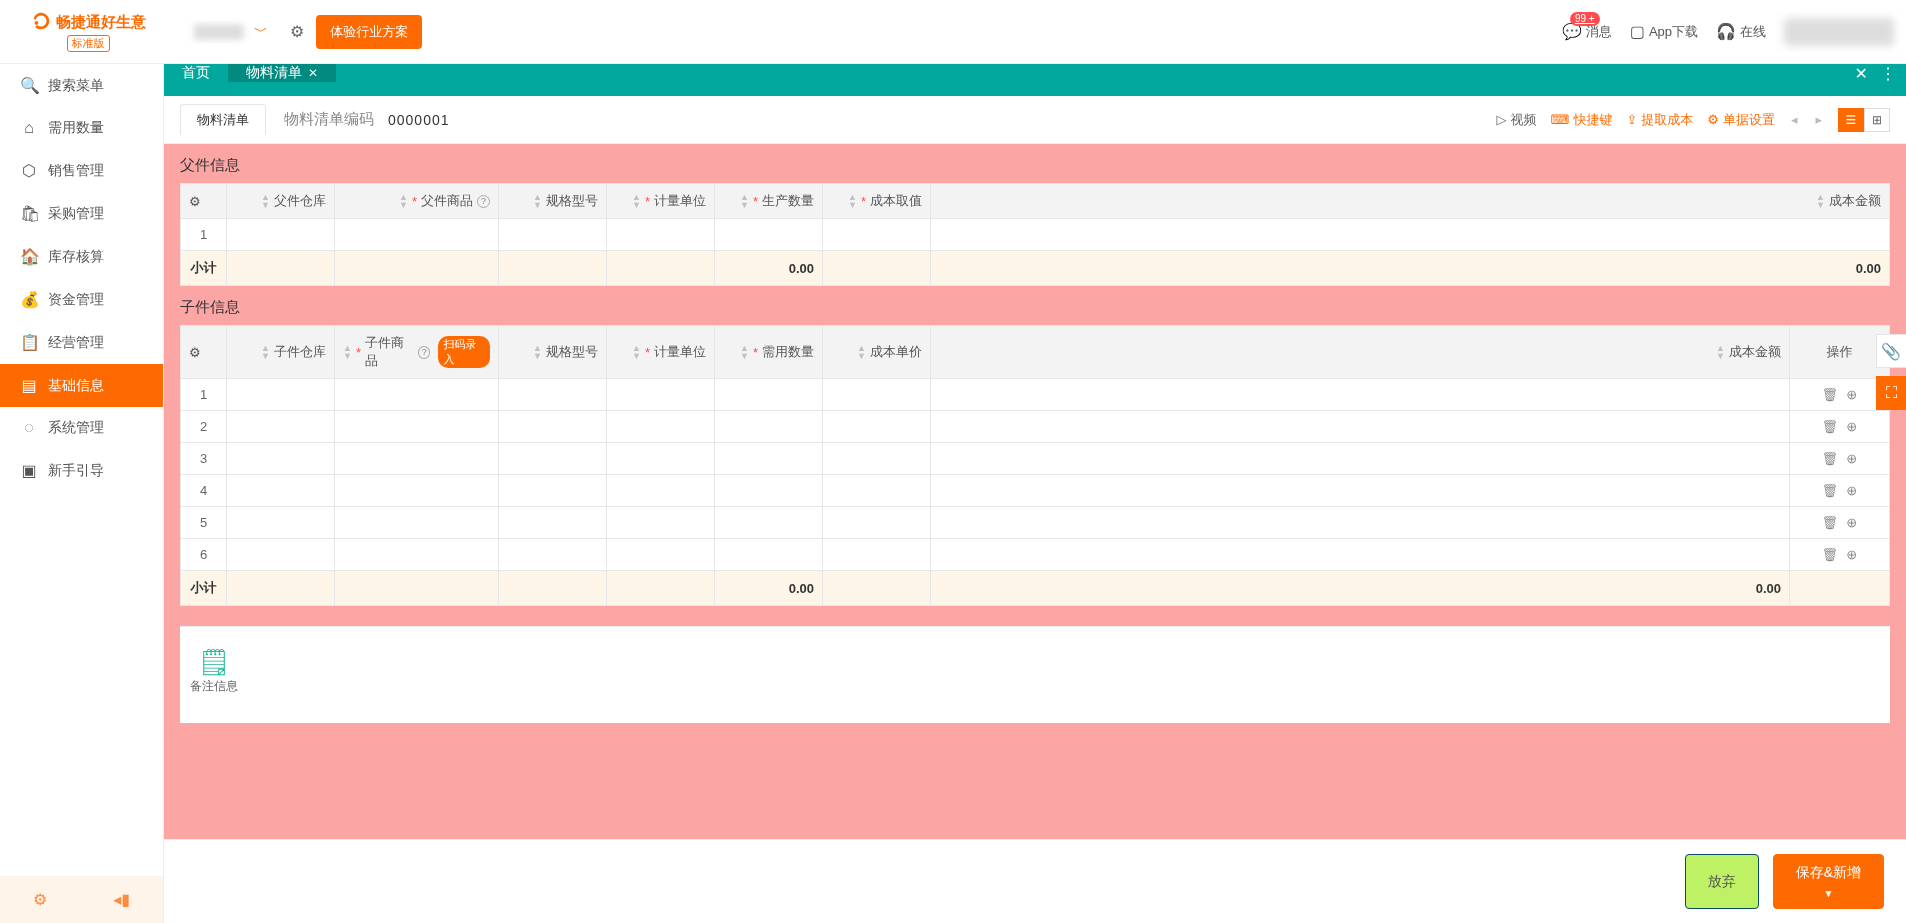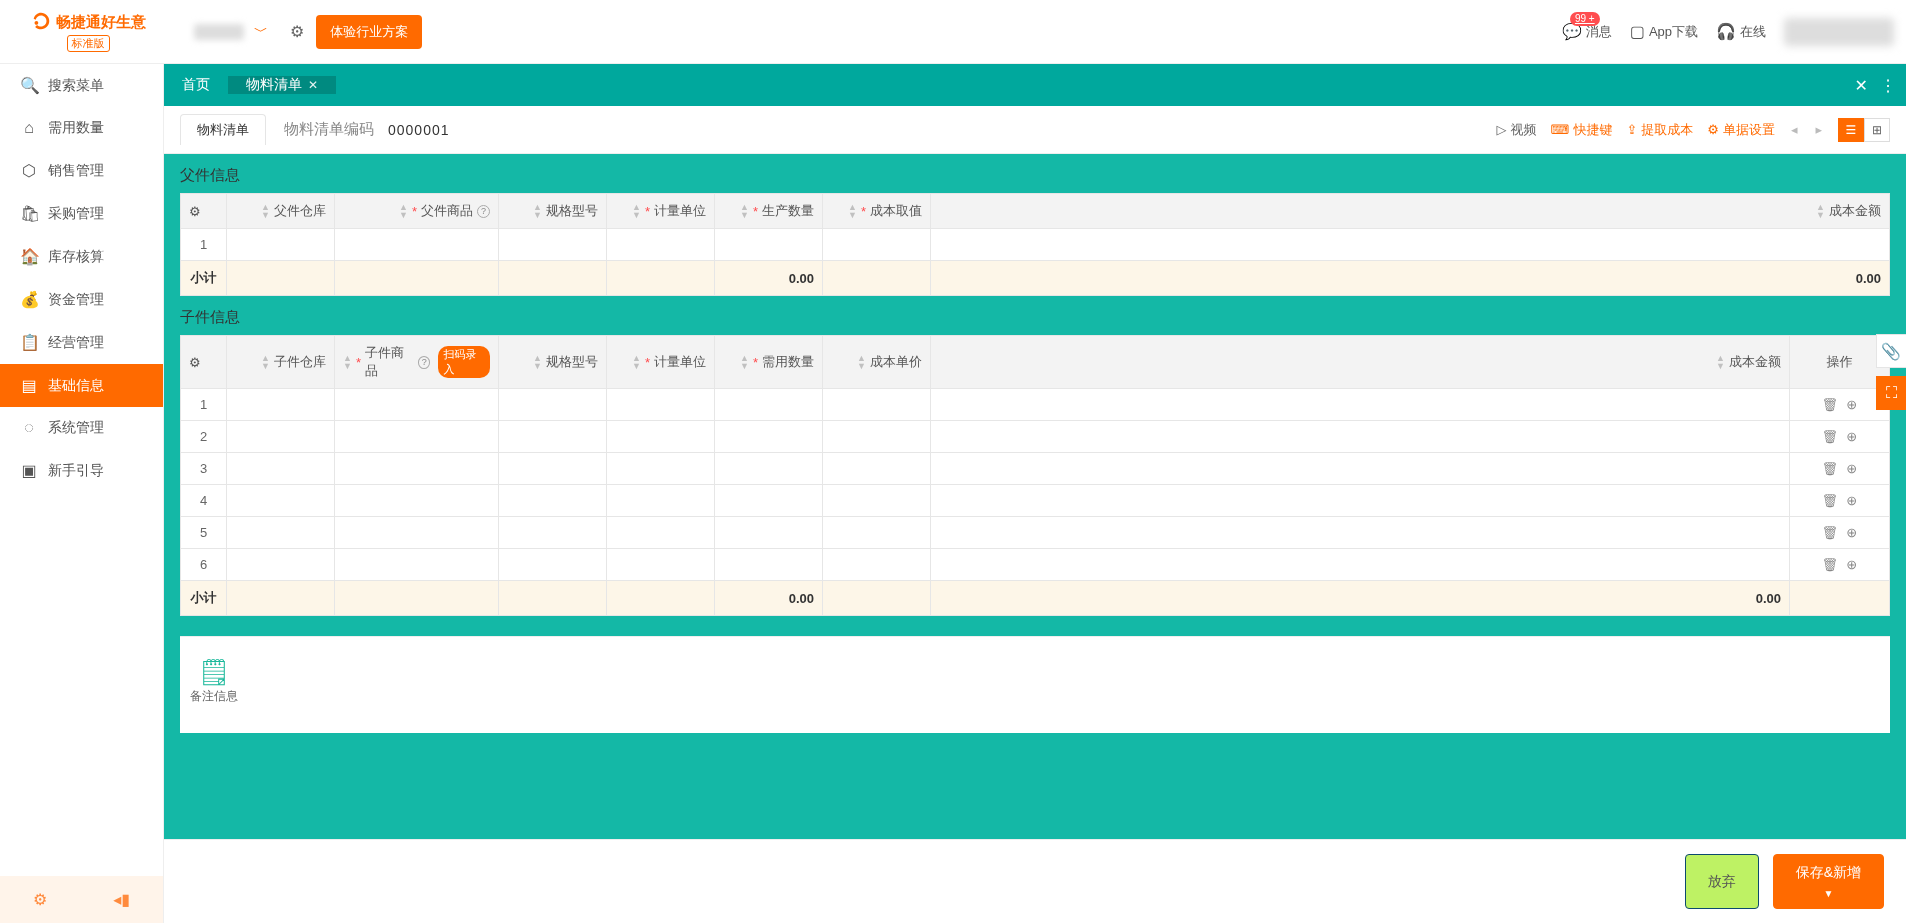--- a/index.html
+++ b/index.html
@@ -32,42 +32,42 @@
 .sb-item { display: flex; align-items: center; gap: 10px; padding: 12px 20px; color: #555; cursor: pointer; font-size: 14px; }
 .sb-item.active { background: #ff6a00; color: #fff; }
 .sb-item .sb-icon { width: 18px; text-align: center; font-size: 16px; }
 .sb-footer { margin-top: auto; display: flex; justify-content: space-around; padding: 14px 0; color: #ff8a3d; background: #fff4ea; }
 .sb-footer span { cursor: pointer; font-size: 16px; }
 
 
 .main { flex: 1; display: flex; flex-direction: column; background: #f0f0f0; position: relative; }
 
 
-.tabs { height: 42px; background: #00a89d; display: flex; align-items: center; color: #fff; }
+.tabs { height: 32px; background: #00a89d; display: flex; align-items: flex-start; color: #fff; }
 .tab { padding: 0 18px; display: flex; align-items: center; gap: 6px; cursor: pointer; font-size: 14px; }
 .tab.active { background: #008a80; }
 .tab .close-x { font-size: 12px; opacity: .9; }
 .tabs-right { margin-left: auto; display: flex; align-items: center; padding: 0 10px; gap: 12px; }
 .tabs-right .tx { cursor: pointer; font-size: 16px; }
 
 
 .toolbar { background: #fff; padding: 8px 16px; display: flex; align-items: center; gap: 14px; border-bottom: 1px solid #eee; }
 .tb-tab { padding: 6px 16px; border: 1px solid #e5e5e5; border-bottom: none; border-radius: 4px 4px 0 0; background: #fff; color: #333; }
 .tb-code-label { color: #888; font-size: 15px; margin-left: 4px; }
 .tb-code-val { color: #333; font-size: 14px; letter-spacing: 1px; }
 .tb-right { margin-left: auto; display: flex; align-items: center; gap: 14px; color: #666; font-size: 13px; }
 .tb-link { display: flex; align-items: center; gap: 4px; cursor: pointer; }
 .tb-link.orange { color: #ff6a00; }
 .tb-arrow { color: #bbb; cursor: pointer; padding: 0 2px; }
 .view-toggle { display: flex; }
 .vt-btn { width: 26px; height: 24px; border: 1px solid #ddd; display: flex; align-items: center; justify-content: center; cursor: pointer; font-size: 12px; }
 .vt-btn.on { background: #ff6a00; border-color: #ff6a00; color: #fff; }
 
 
-.content { flex: 1; overflow: auto; padding: 0 16px 16px; background: #14b8a6; }
+.content { flex: 1; overflow: auto; padding: 0 16px 16px; background: #fca5a5; }
 .section-title { font-size: 15px; color: #333; padding: 12px 0 8px; }
 
 
 .tbl { width: 100%; border-collapse: collapse; table-layout: fixed; }
 .tbl th, .tbl td { border: 1px solid #e6e6e6; padding: 8px 8px; font-size: 13px; background: #fff; }
 .tbl th { background: #f3f3f3; color: #555; font-weight: normal; text-align: left; position: relative; }
 .th-inner { display: flex; align-items: center; gap: 4px; justify-content: flex-end; }
 .th-inner.left { justify-content: flex-start; }
 .sort { color: #c0c0c0; font-size: 9px; line-height: 8px; display: flex; flex-direction: column; }
 .req { color: #ff4d4f; }

